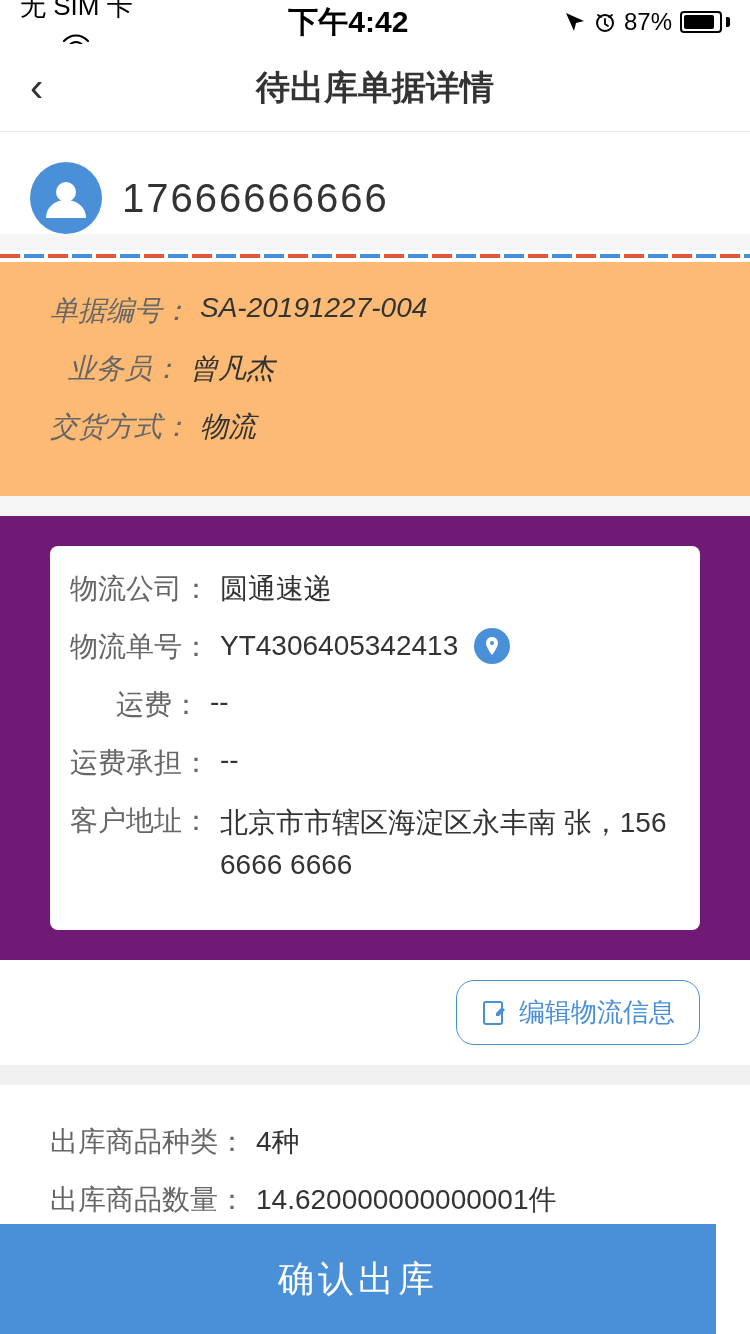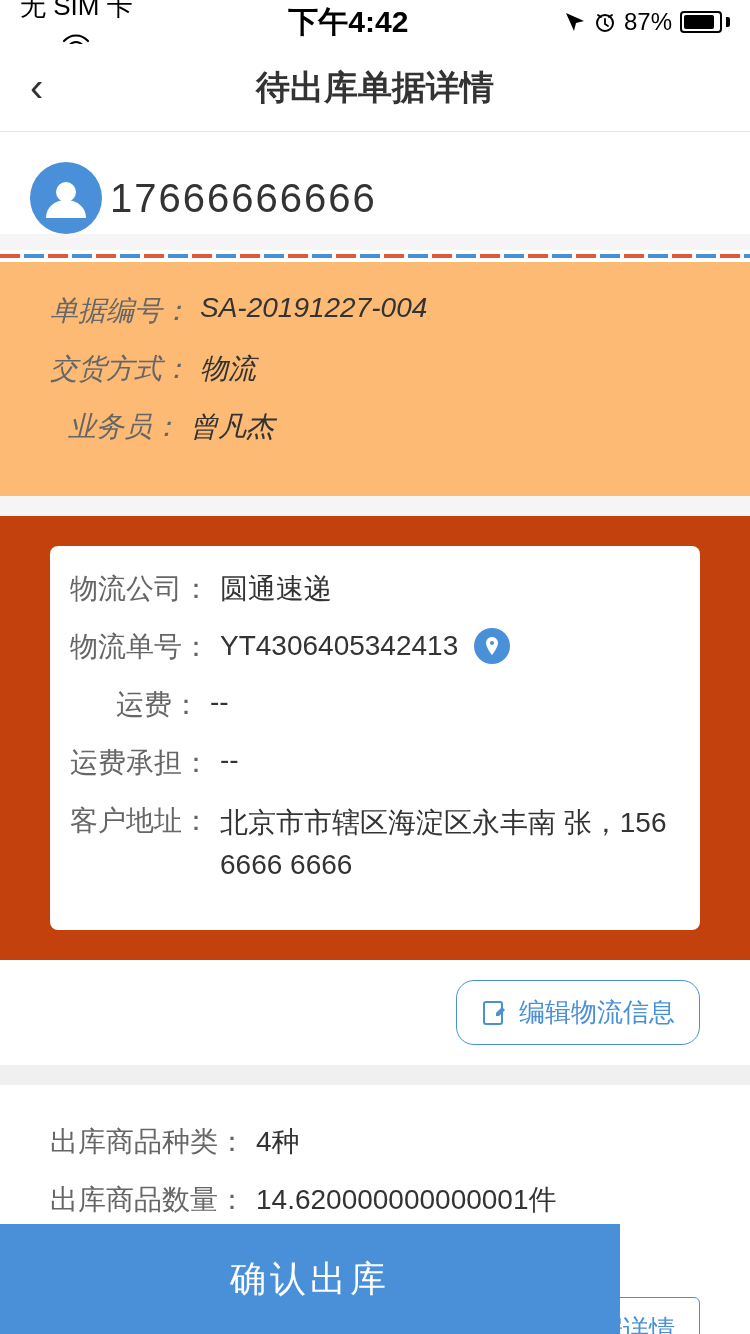--- a/index.html
+++ b/index.html
@@ -72,21 +72,21 @@
     .content {
       padding-bottom: 120px;
     }
 
     
     .user-section {
       background: #fff;
       padding: 30px 30px 0 30px;
       display: flex;
       align-items: center;
-      gap: 8px;
+      gap: 20px;
     }
     .user-avatar {
       width: 72px;
       height: 72px;
       border-radius: 50%;
       background: #4a90d9;
       display: flex;
       align-items: center;
       justify-content: center;
       flex-shrink: 0;
@@ -145,21 +145,21 @@
     .info-value {
       color: #333;
       flex: 1;
       display: flex;
       align-items: center;
       gap: 16px;
     }
 
     
     .logistics-section {
-      background: #c2410c;
+      background: #701a75;
       margin: 20px 0 0 0;
       padding: 30px 50px;
     }
     .logistics-inner {
       background: #fff;
       border-radius: 8px;
       padding: 24px 20px;
     }
 
     .location-icon {
@@ -238,21 +238,21 @@
       width: 28px;
       height: 28px;
       fill: #4a90d9;
     }
 
     
     .confirm-btn-bar {
       position: fixed;
       bottom: 0;
       left: 0;
-      width: 620px;
+      width: 716px;
       height: 110px;
       background: #4a90d9;
       display: flex;
       align-items: center;
       justify-content: center;
       cursor: pointer;
     }
     .confirm-btn-text {
       font-size: 36px;
       color: #fff;
@@ -344,26 +344,26 @@
   <div class="dashed-divider">
     <div class="dashed-line"></div>
   </div>
 
   <div class="info-section">
     <div class="info-row">
       <span class="info-label">单据编号：</span>
       <span class="info-value">SA-20191227-004</span>
     </div>
     <div class="info-row">
+      <span class="info-label">业务员：</span>
+      <span class="info-value">曾凡杰</span>
+    </div>
+    <div class="info-row">
       <span class="info-label">交货方式：</span>
       <span class="info-value">物流</span>
-    </div>
-    <div class="info-row">
-      <span class="info-label">业务员：</span>
-      <span class="info-value">曾凡杰</span>
     </div>
   </div>
 
   <div class="logistics-section">
     <div class="logistics-inner">
       <div class="info-row">
         <span class="info-label">物流公司：</span>
         <span class="info-value">圆通速递</span>
       </div>
       <div class="info-row">

